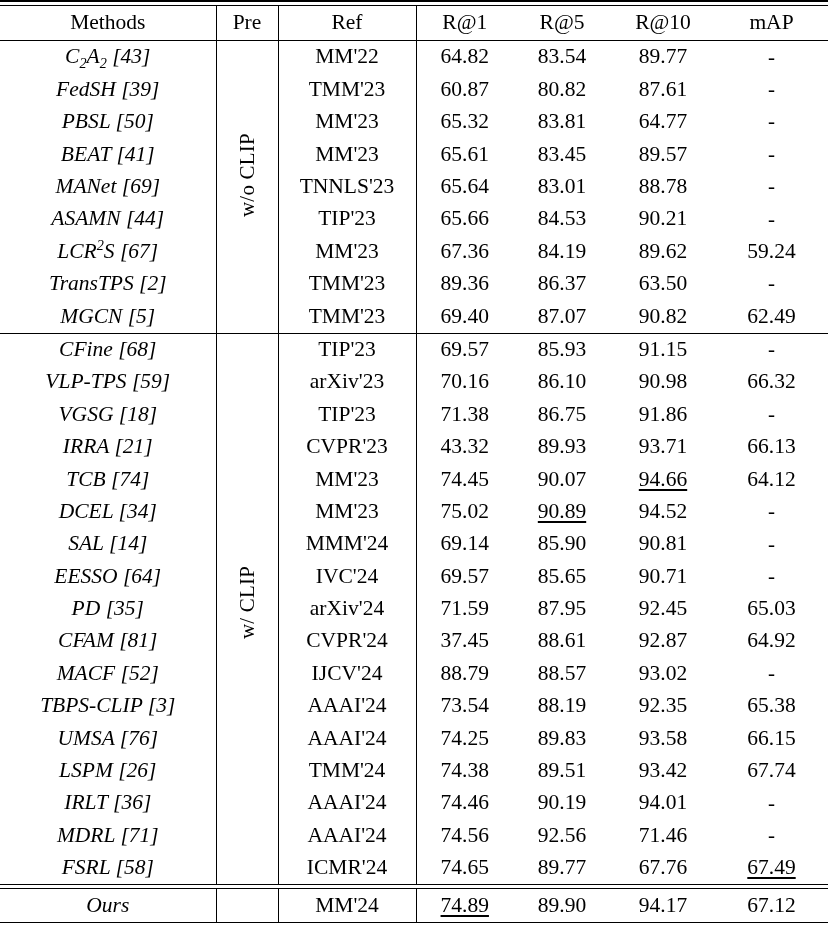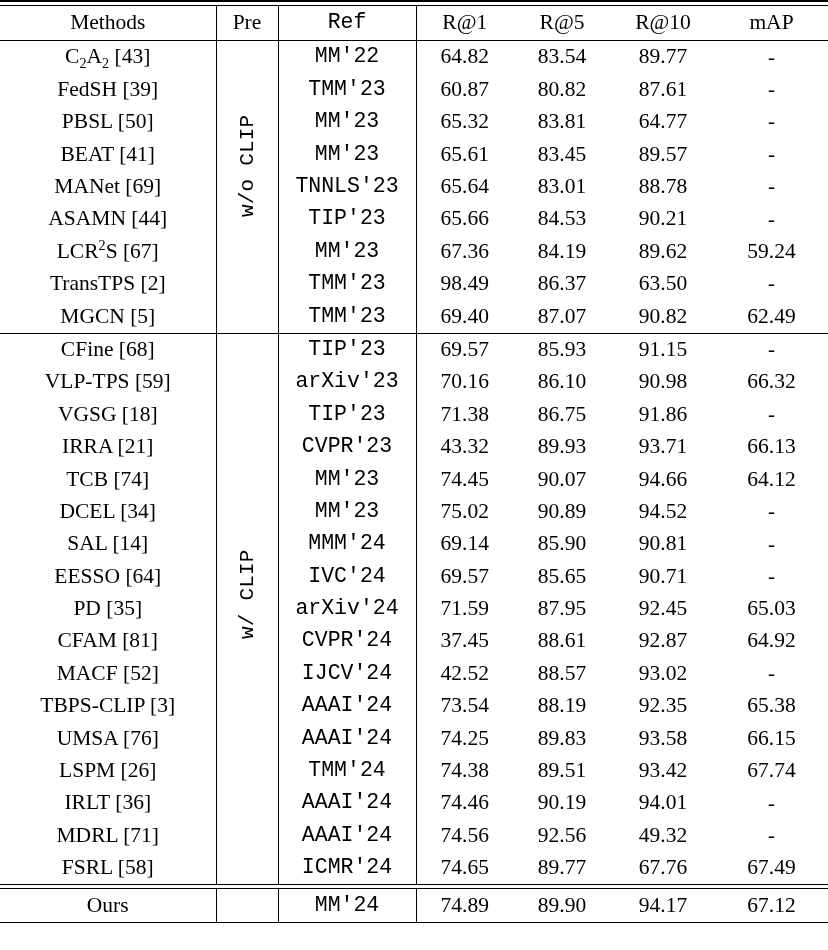--- a/index.html
+++ b/index.html
@@ -41,45 +41,46 @@
   .col-map     { width: 113px; }
 
   
   .rule-top td      { border-top: 2.1px solid #000; height: 0; font-size: 0; }
   .rule-thin td     { border-top: 1.2px solid #000; height: 0; font-size: 0; }
   .rule-double-gap td { height: 3px; font-size: 0; line-height: 3px; }
   .rule-bottom td   { border-top: 1.4px solid #000; height: 0; font-size: 0; }
 
   
   .vl-left  { border-left: 1.2px solid #000; }
-  .vl-right { border-right: 1.2px solid #000; font-family: Liberation Mono, monospace; }
+  .vl-right { border-right: 1.2px solid #000; }
 
   
   .header-row td { height: 34px; padding-bottom: 2px; }
 
   
   .data-row td { height: 32.4px; }
 
-  .method-cell { padding-right: 16px; }
+  .method-cell { padding-right: 16px; font-style: italic; }
   .ref-cell { }
 
   
   .pre-cell {
     position: relative;
   }
   .pre-rot {
     display: block;
     transform: rotate(-90deg);
     white-space: nowrap;
     font-size: 21px;
     letter-spacing: 0.2px;
   }
 
   .bold { font-weight: bold; }
   .uline {
+    text-decoration: underline;
     text-underline-offset: 3px;
     text-decoration-thickness: 1.6px;
   }
   sup { font-size: 0.66em; vertical-align: super; line-height: 0; }
   sub { font-size: 0.66em; vertical-align: sub; line-height: 0; }
   .dash { font-size: 21px; }
 </style>
 </head>
 <body>
 
@@ -170,21 +171,21 @@
         <td class="method-cell ">LCR<sup>2</sup>S [67]</td>
         <td class="ref-cell vl-right ">MM'23</td>
         <td class="">67.36</td>
         <td class="">84.19</td>
         <td class="">89.62</td>
         <td class="">59.24</td>
       </tr>
       <tr class="data-row">
         <td class="method-cell ">TransTPS [2]</td>
         <td class="ref-cell vl-right ">TMM'23</td>
-        <td class="">98.49</td>
+        <td class="">89.36</td>
         <td class="">86.37</td>
         <td class="">63.50</td>
         <td class="dash ">-</td>
       </tr>
       <tr class="data-row">
         <td class="method-cell ">MGCN [5]</td>
         <td class="ref-cell vl-right ">TMM'23</td>
         <td class="">69.40</td>
         <td class="">87.07</td>
         <td class="">90.82</td>
@@ -272,21 +273,21 @@
         <td class="method-cell ">CFAM [81]</td>
         <td class="ref-cell vl-right ">CVPR'24</td>
         <td class="">37.45</td>
         <td class="">88.61</td>
         <td class="">92.87</td>
         <td class="">64.92</td>
       </tr>
       <tr class="data-row">
         <td class="method-cell ">MACF [52]</td>
         <td class="ref-cell vl-right ">IJCV'24</td>
-        <td class="">42.52</td>
+        <td class="">88.79</td>
         <td class="">88.57</td>
         <td class="">93.02</td>
         <td class="dash ">-</td>
       </tr>
       <tr class="data-row">
         <td class="method-cell ">TBPS-CLIP [3]</td>
         <td class="ref-cell vl-right ">AAAI'24</td>
         <td class="">73.54</td>
         <td class="">88.19</td>
         <td class="">92.35</td>
@@ -314,21 +315,21 @@
         <td class="">74.46</td>
         <td class="">90.19</td>
         <td class="">94.01</td>
         <td class="dash ">-</td>
       </tr>
       <tr class="data-row">
         <td class="method-cell ">MDRL [71]</td>
         <td class="ref-cell vl-right ">AAAI'24</td>
         <td class="">74.56</td>
         <td class="bold">92.56</td>
-        <td class="bold">49.32</td>
+        <td class="bold">71.46</td>
         <td class="dash ">-</td>
       </tr>
       <tr class="data-row">
         <td class="method-cell ">FSRL [58]</td>
         <td class="ref-cell vl-right ">ICMR'24</td>
         <td class="">74.65</td>
         <td class="">89.77</td>
         <td class="">67.76</td>
         <td class="uline">67.49</td>
       </tr>

